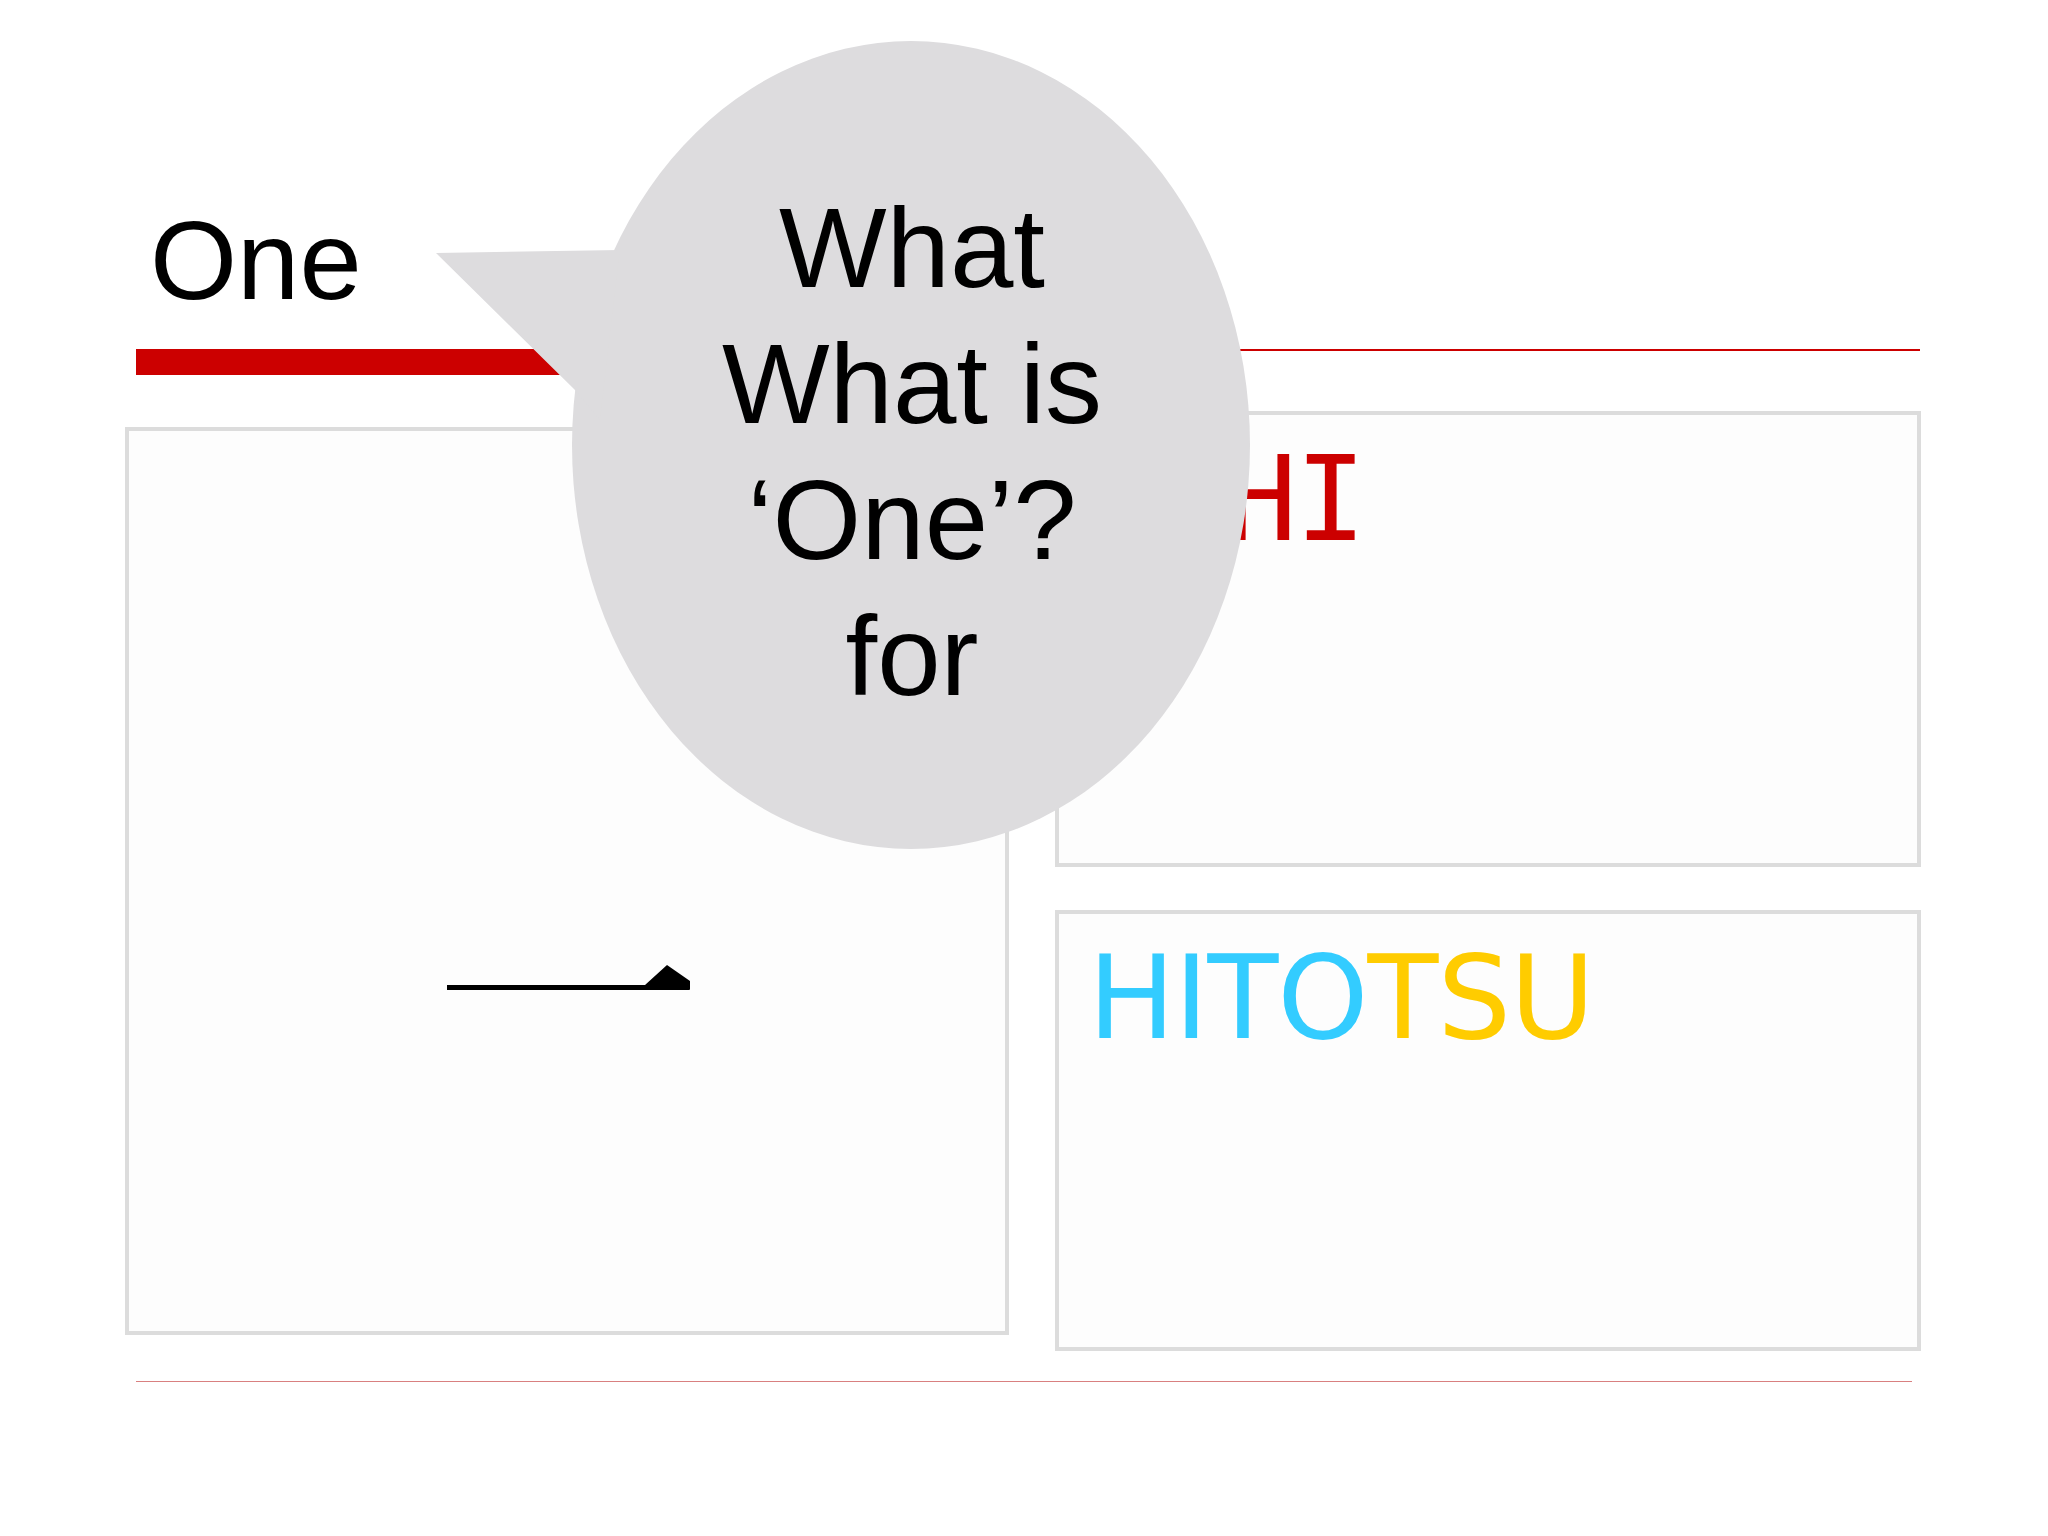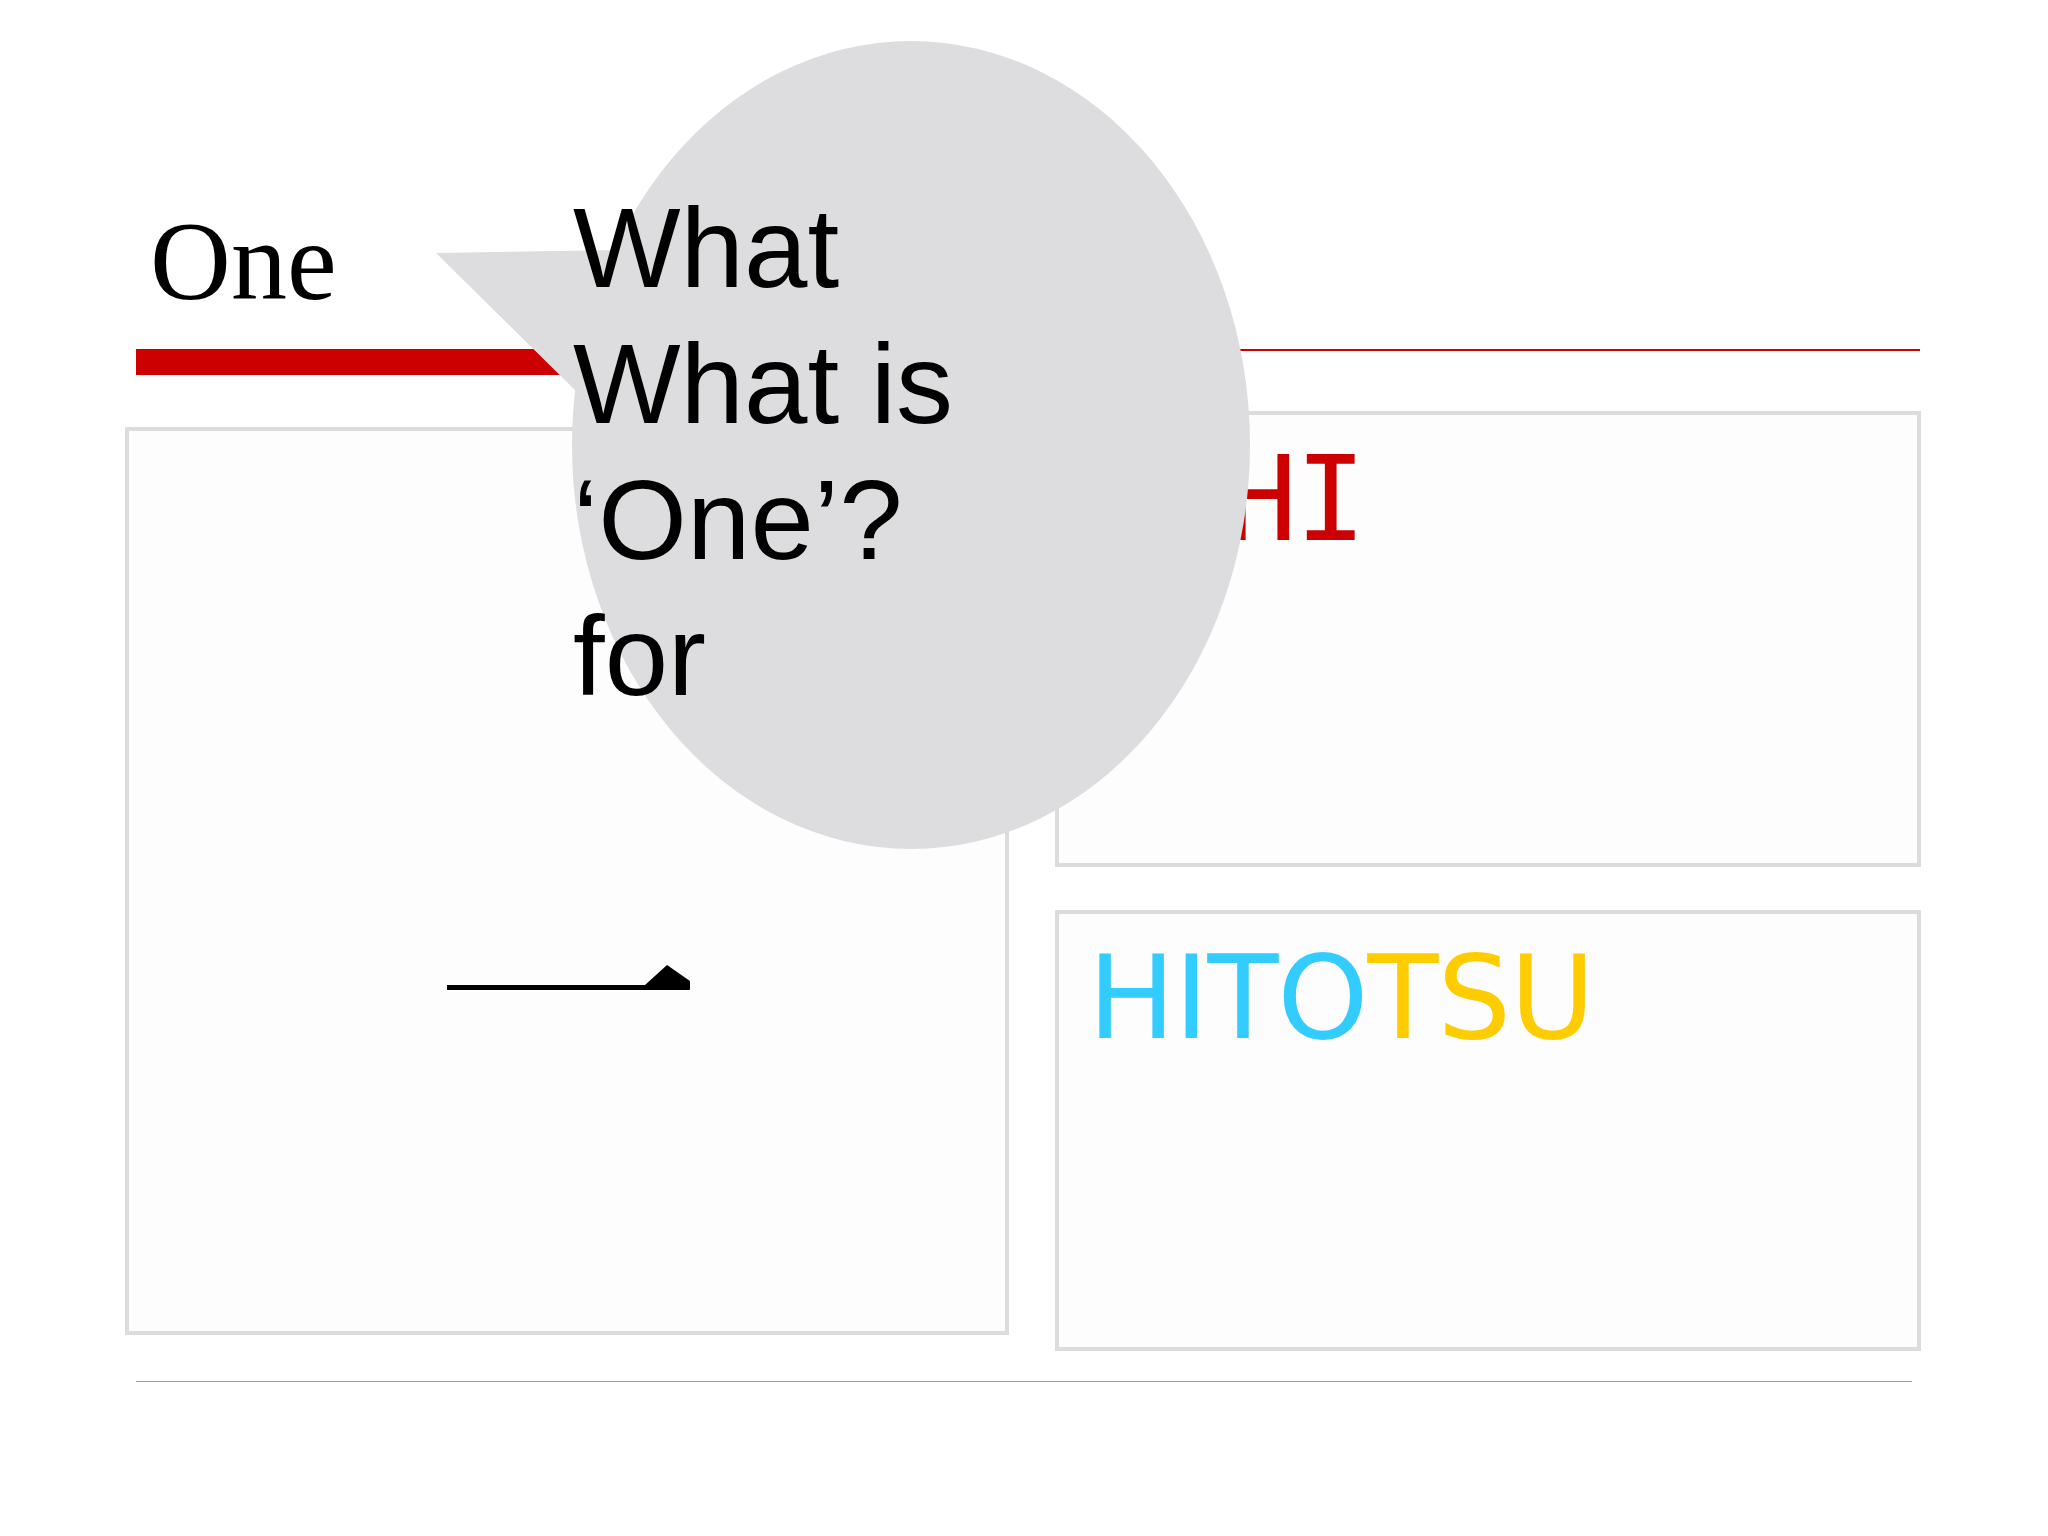--- a/index.html
+++ b/index.html
@@ -1,31 +1,31 @@
 <!DOCTYPE html>
 <html><head>
 <meta charset="utf-8">
 <style>
   html, body { margin:0; padding:0; }
   body { width:2048px; height:1536px; background:#ffffff; position:relative; overflow:hidden; font-family:"Liberation Sans", sans-serif; }
   .abs { position:absolute; }
-  .title { left:150px; top:205px; font-family:Liberation Serif, serif; font-size:112px; line-height:1; color:#000; }
+  .title { left:150px; top:205px; font-family:Liberation Sans, sans-serif; font-size:112px; line-height:1; color:#000; }
   .bar-thick { left:136px; top:349px; width:470px; height:26px; background:#cc0000; }
   .line-thin { left:1235px; top:349px; width:685px; height:2px; background:#cc0000; }
   .line-bottom { left:136px; top:1381px; width:1776px; height:1px; background:#d98080; }
   .box { border:4px solid #dcdcdc; background:#fdfdfd; box-sizing:border-box; }
   .box-left { left:125px; top:427px; width:884px; height:908px; }
   .box-rt { left:1055px; top:411px; width:866px; height:456px; }
   .box-rb { left:1055px; top:910px; width:866px; height:441px; }
   .kanji { left:445px; top:948px; width:245px; height:50px; }
   .reading { font-family:"DejaVu Sans Mono", monospace; font-size:118px; line-height:1; letter-spacing:-2px; }
   .ichi { left:1088px; top:440px; color:#cc0000; }
   .hito { left:1088px; top:940px; font-family:"DejaVu Sans", sans-serif; font-size:116px; line-height:1; letter-spacing:-1px;text-align:center; }
   .bubble-svg { left:0; top:0; width:2048px; height:1536px; }
-  .bubble-text { left:573px; top:180px; width:678px; font-family:"Liberation Sans", sans-serif; font-size:114px; line-height:136px; color:#000; }
+  .bubble-text { left:573px; top:180px; width:678px; text-align:center; font-family:"Liberation Sans", sans-serif; font-size:114px; line-height:136px; color:#000; }
   .bubble-text div { white-space:nowrap; }
 </style>
 </head>
 <body>
 
 <div class="abs title">One</div>
 <div class="abs bar-thick"></div>
 <div class="abs line-thin"></div>
 
 <div class="abs box box-left"></div>

